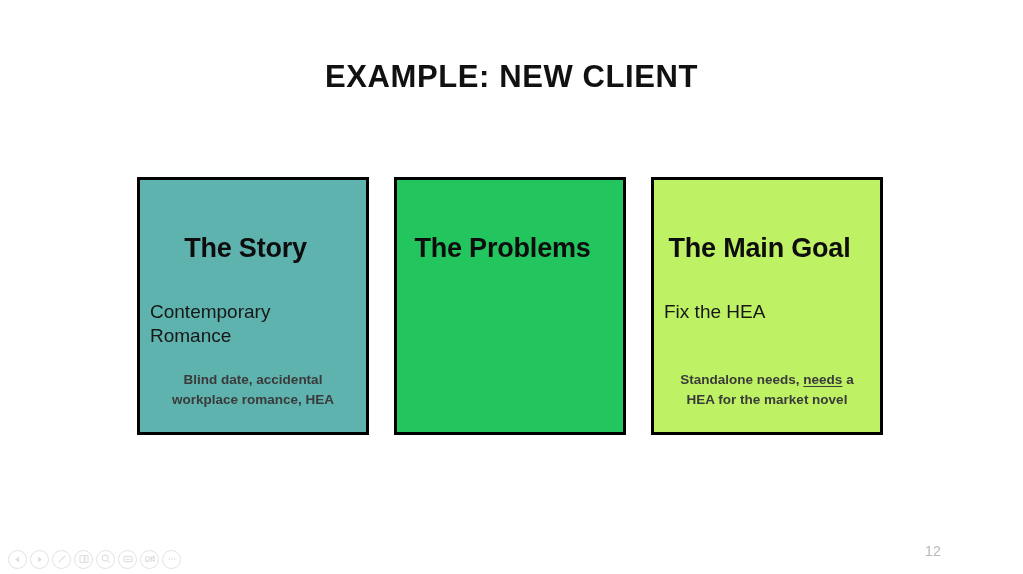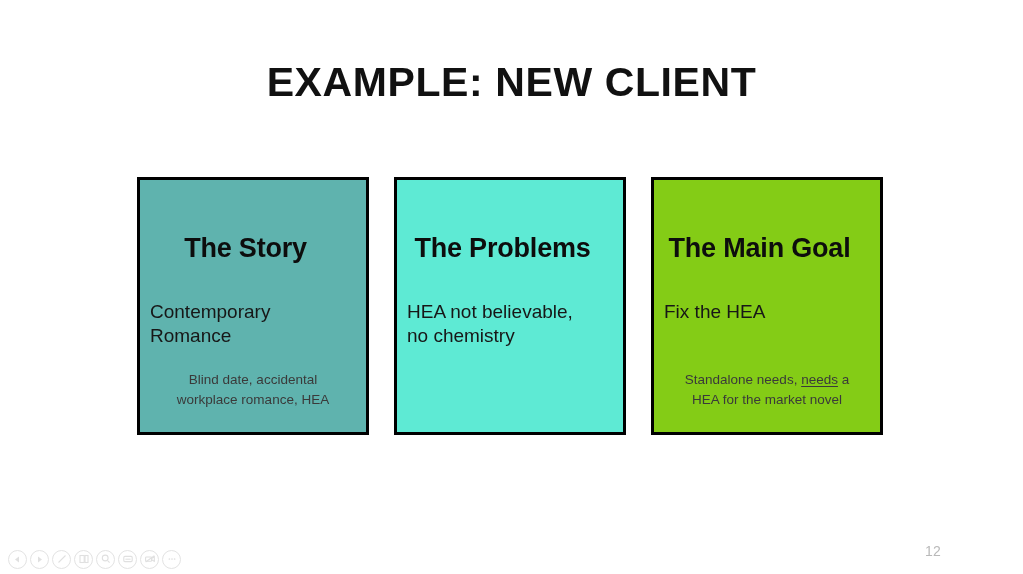--- a/index.html
+++ b/index.html
@@ -24,21 +24,21 @@
     background: #ffffff;
   }
 
   
   #slide-title {
     position: absolute;
     top: 60px;
     left: 0;
     width: 1023px;
     text-align: center;
-    font-size: 41px;
+    font-size: 31px;
     font-weight: 700;
     letter-spacing: 0.6px;
     color: #111111;
     line-height: 1.1;
     font-family: "Liberation Sans", sans-serif;
   }
 
   
   #cards {
     position: absolute;
@@ -88,21 +88,21 @@
     top: 120px;
   }
 
   .card-note {
     position: absolute;
     top: 190px;
     left: 6px;
     right: 6px;
     text-align: center;
     font-size: 13.5px;
-    font-weight: 400;
+    font-weight: 700;
     color: #3a3a3a;
     line-height: 1.45;
   }
 
   .card-note u {
     text-decoration: underline;
     text-underline-offset: 2px;
   }
 
   
@@ -156,29 +156,25 @@
       <div class="card-mid">
         <span>Contemporary</span><br>
         <span>Romance</span>
       </div>
       <div class="card-note">
         <span>Blind date, accidental</span><br>
         <span>workplace romance, HEA</span>
       </div>
     </div>
 
-    <div class="card" style="background:#5eead4">
+    <div class="card" style="background:#22c55e">
       <div class="card-heading">The Problems</div>
-      <div class="card-mid">
-        <span>HEA not believable,</span><br>
-        <span>no chemistry</span>
-      </div>
-    </div>
-
-    <div class="card" style="background:#84cc16">
+    </div>
+
+    <div class="card" style="background:#bef264">
       <div class="card-heading">The Main Goal</div>
       <div class="card-mid single">
         <span>Fix the HEA</span>
       </div>
       <div class="card-note">
         <span>Standalone needs, </span><u>needs</u><span> a</span><br>
         <span>HEA for the market novel</span>
       </div>
     </div>
 

